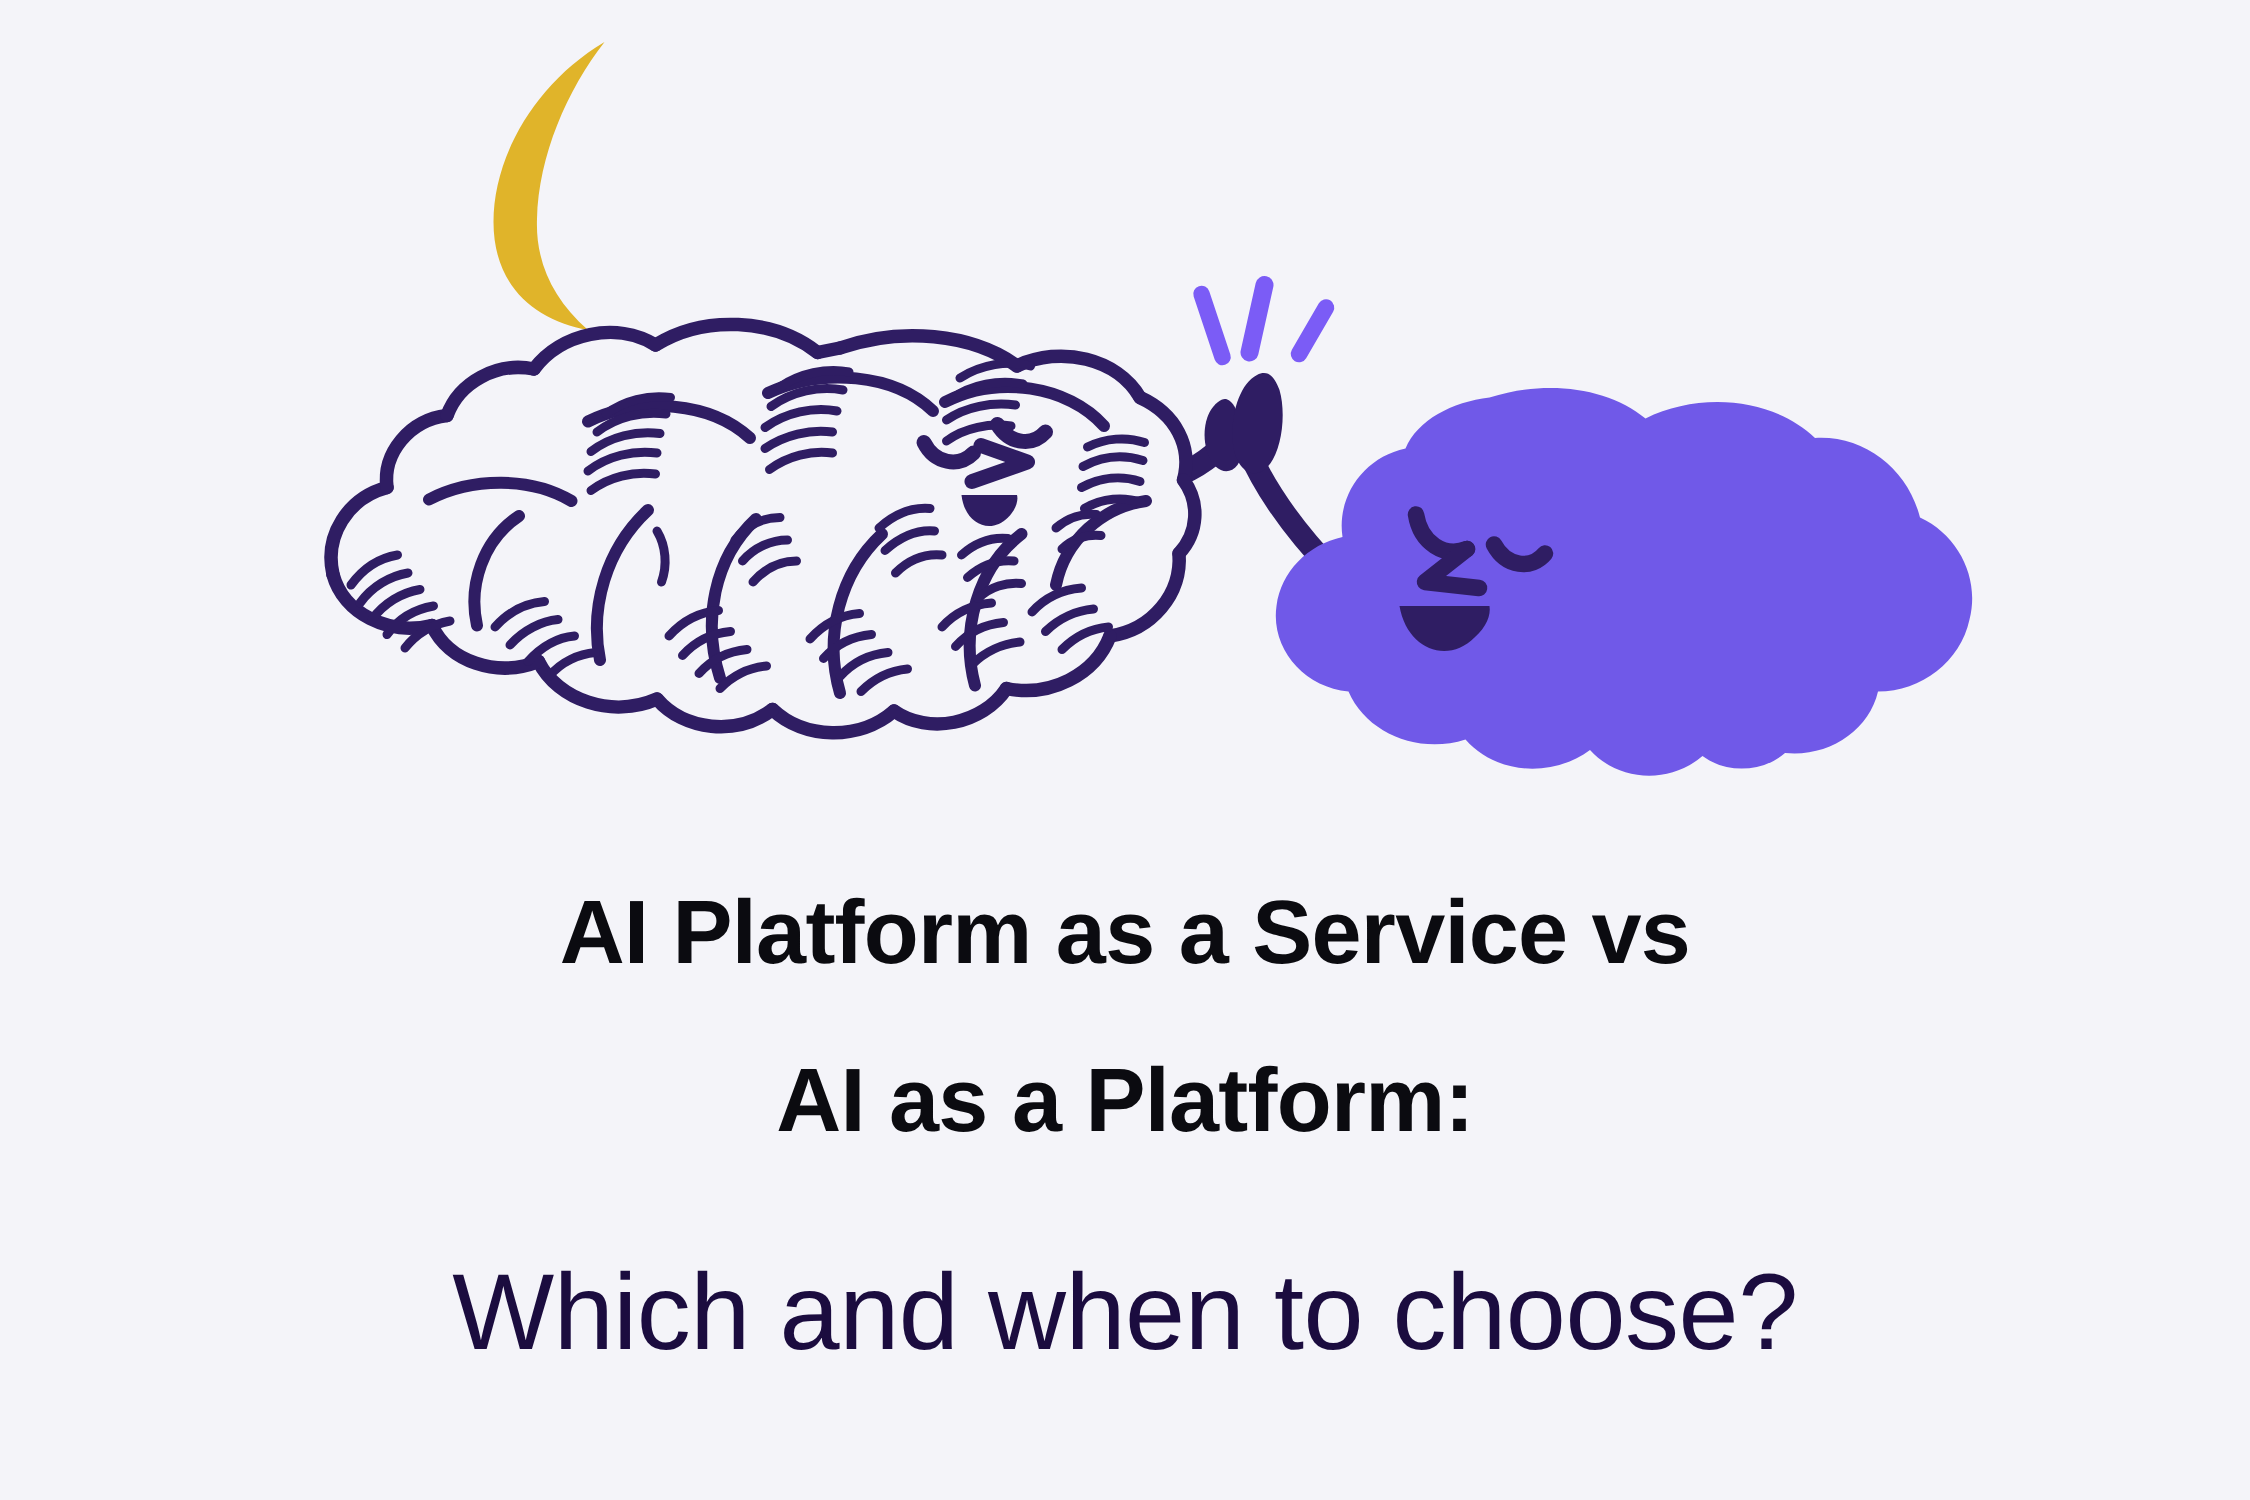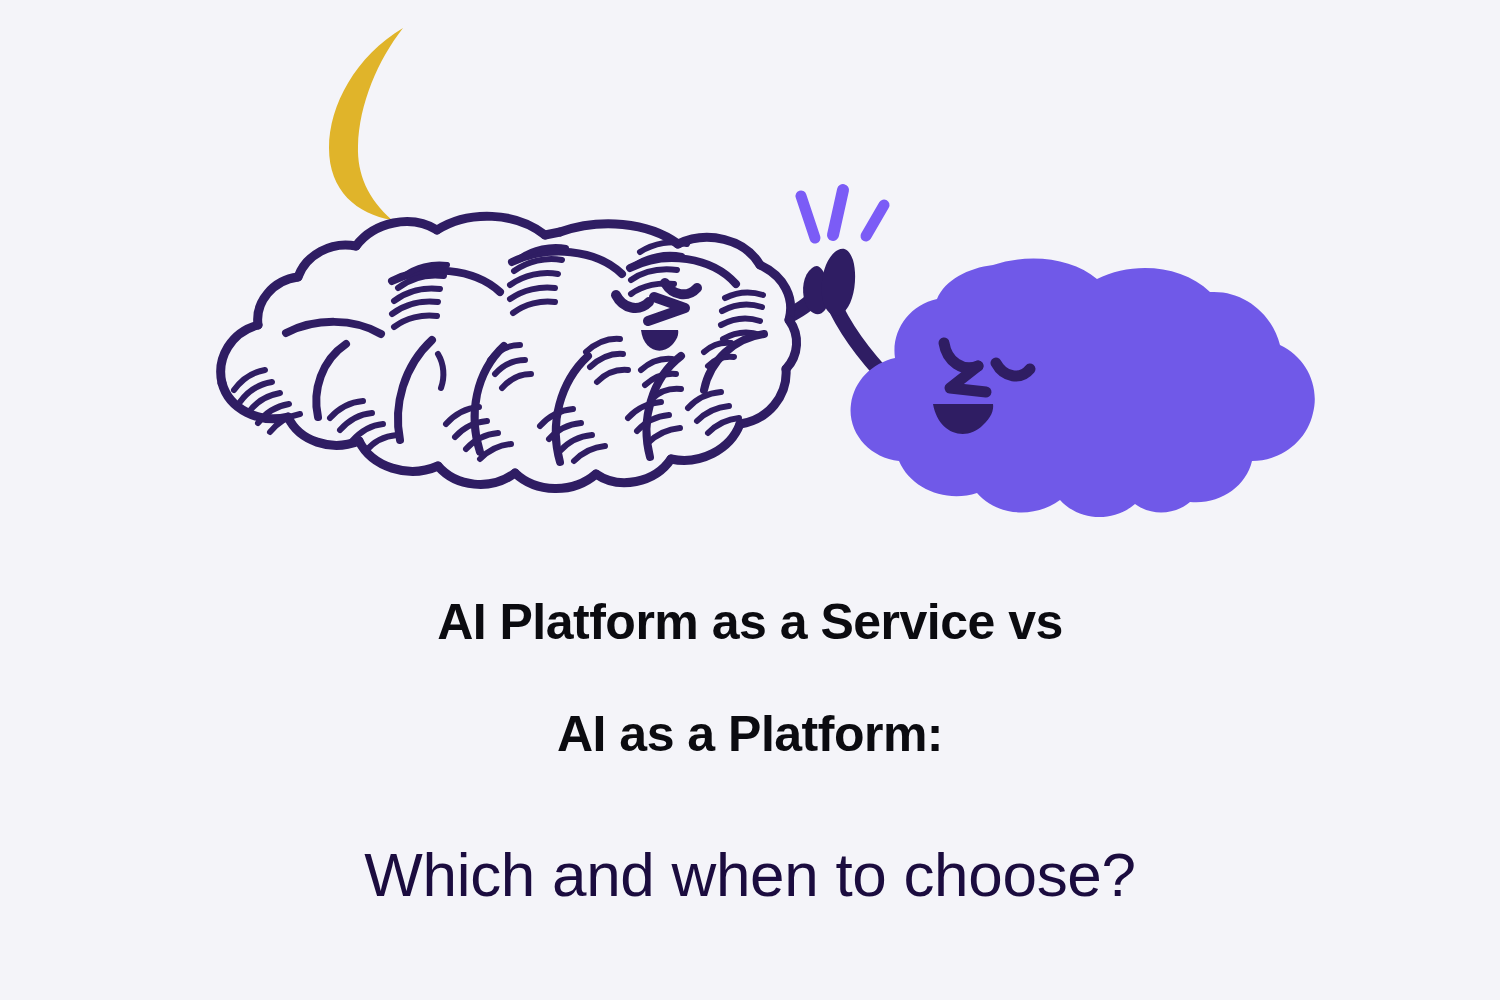--- a/index.html
+++ b/index.html
@@ -40,35 +40,35 @@
     left: 0;
     top: 566px;
     width: 1500px;
     text-align: center;
   }
   .headline {
     margin: 0;
     color: #0b0b10;
     font-family: "Liberation Sans Narrow", "Liberation Sans", sans-serif;
     font-weight: 700;
-    font-size: 50px;
+    font-size: 60px;
     line-height: 112px;
     letter-spacing: -0.5px;
     white-space: nowrap;
   }
   .headline-line {
     display: block;
   }
   .subhead {
     margin: 0;
     padding-top: 42px;
     color: #1b0c3f;
     font-family: "Liberation Sans Narrow", "Liberation Sans", sans-serif;
     font-weight: 400;
-    font-size: 62px;
+    font-size: 72px;
     line-height: 86px;
     letter-spacing: -0.3px;
     white-space: nowrap;
   }
 </style>
 </head>
 <body>
 
 <div class="poster">
 

